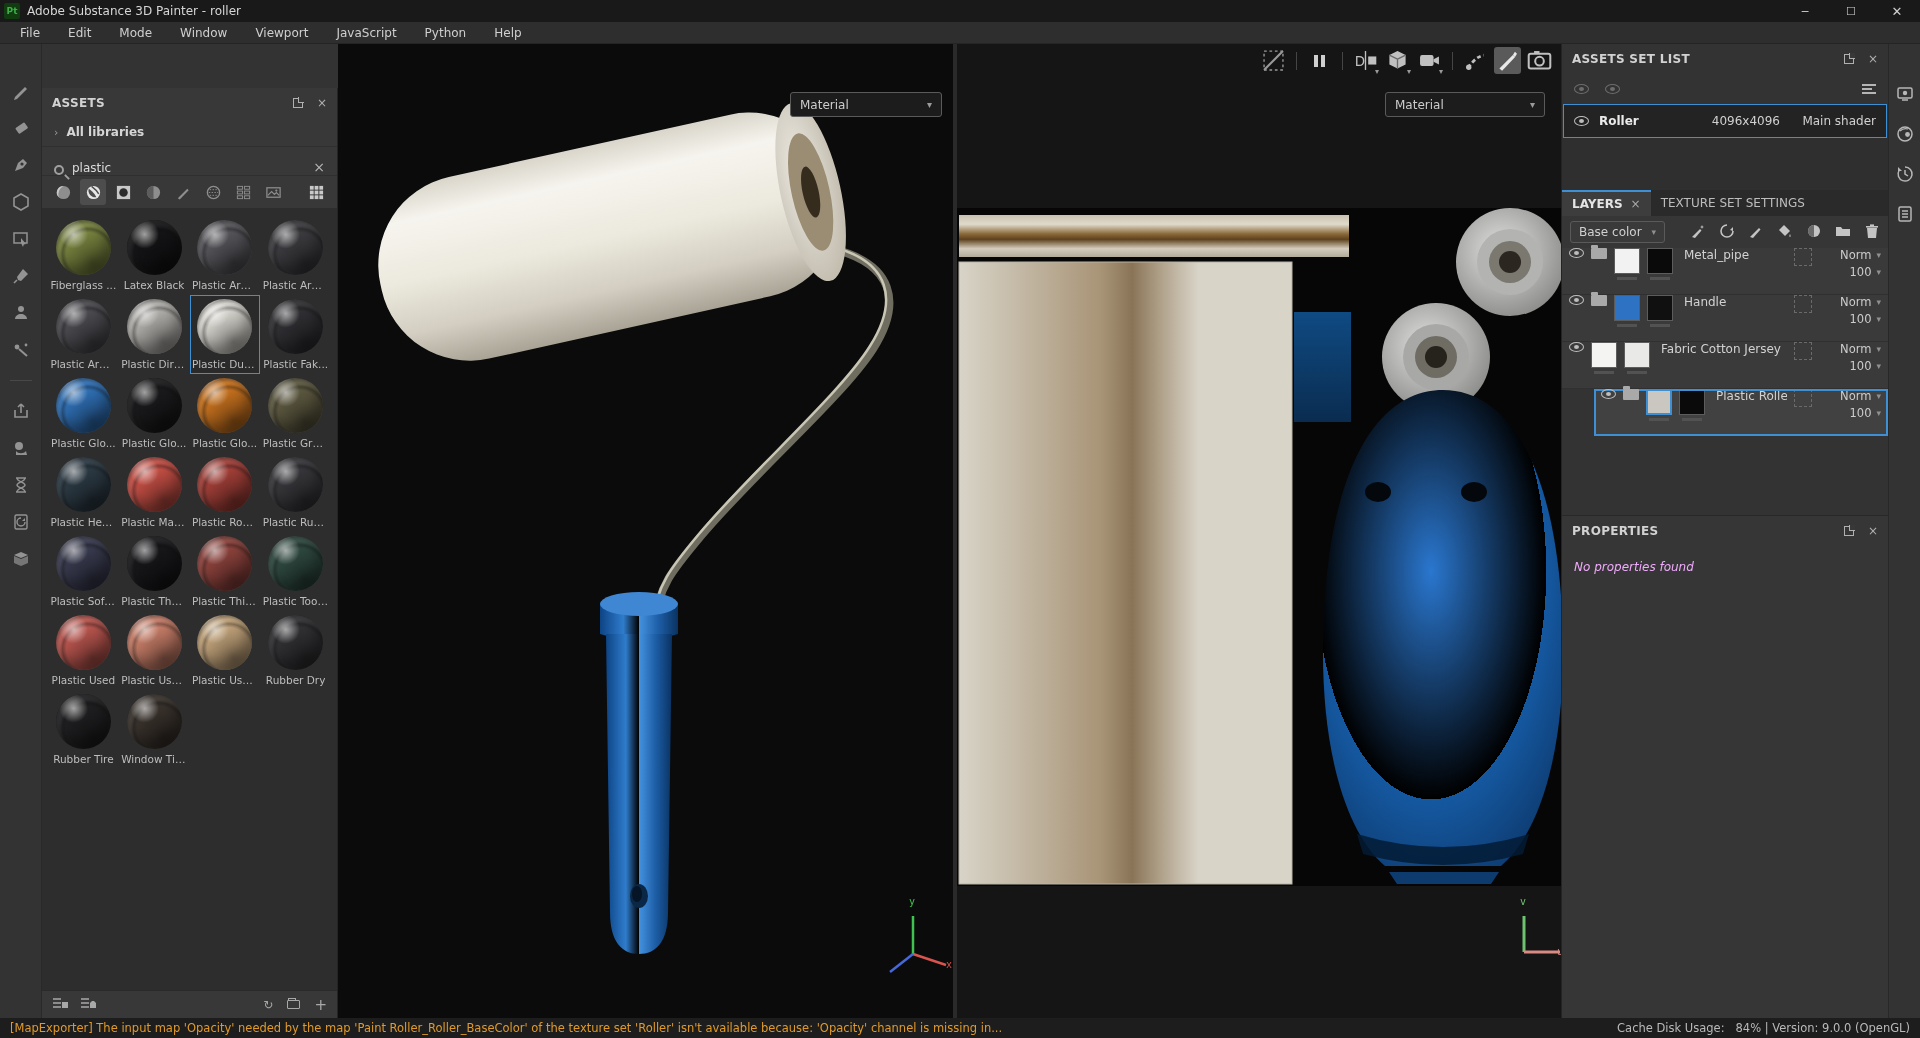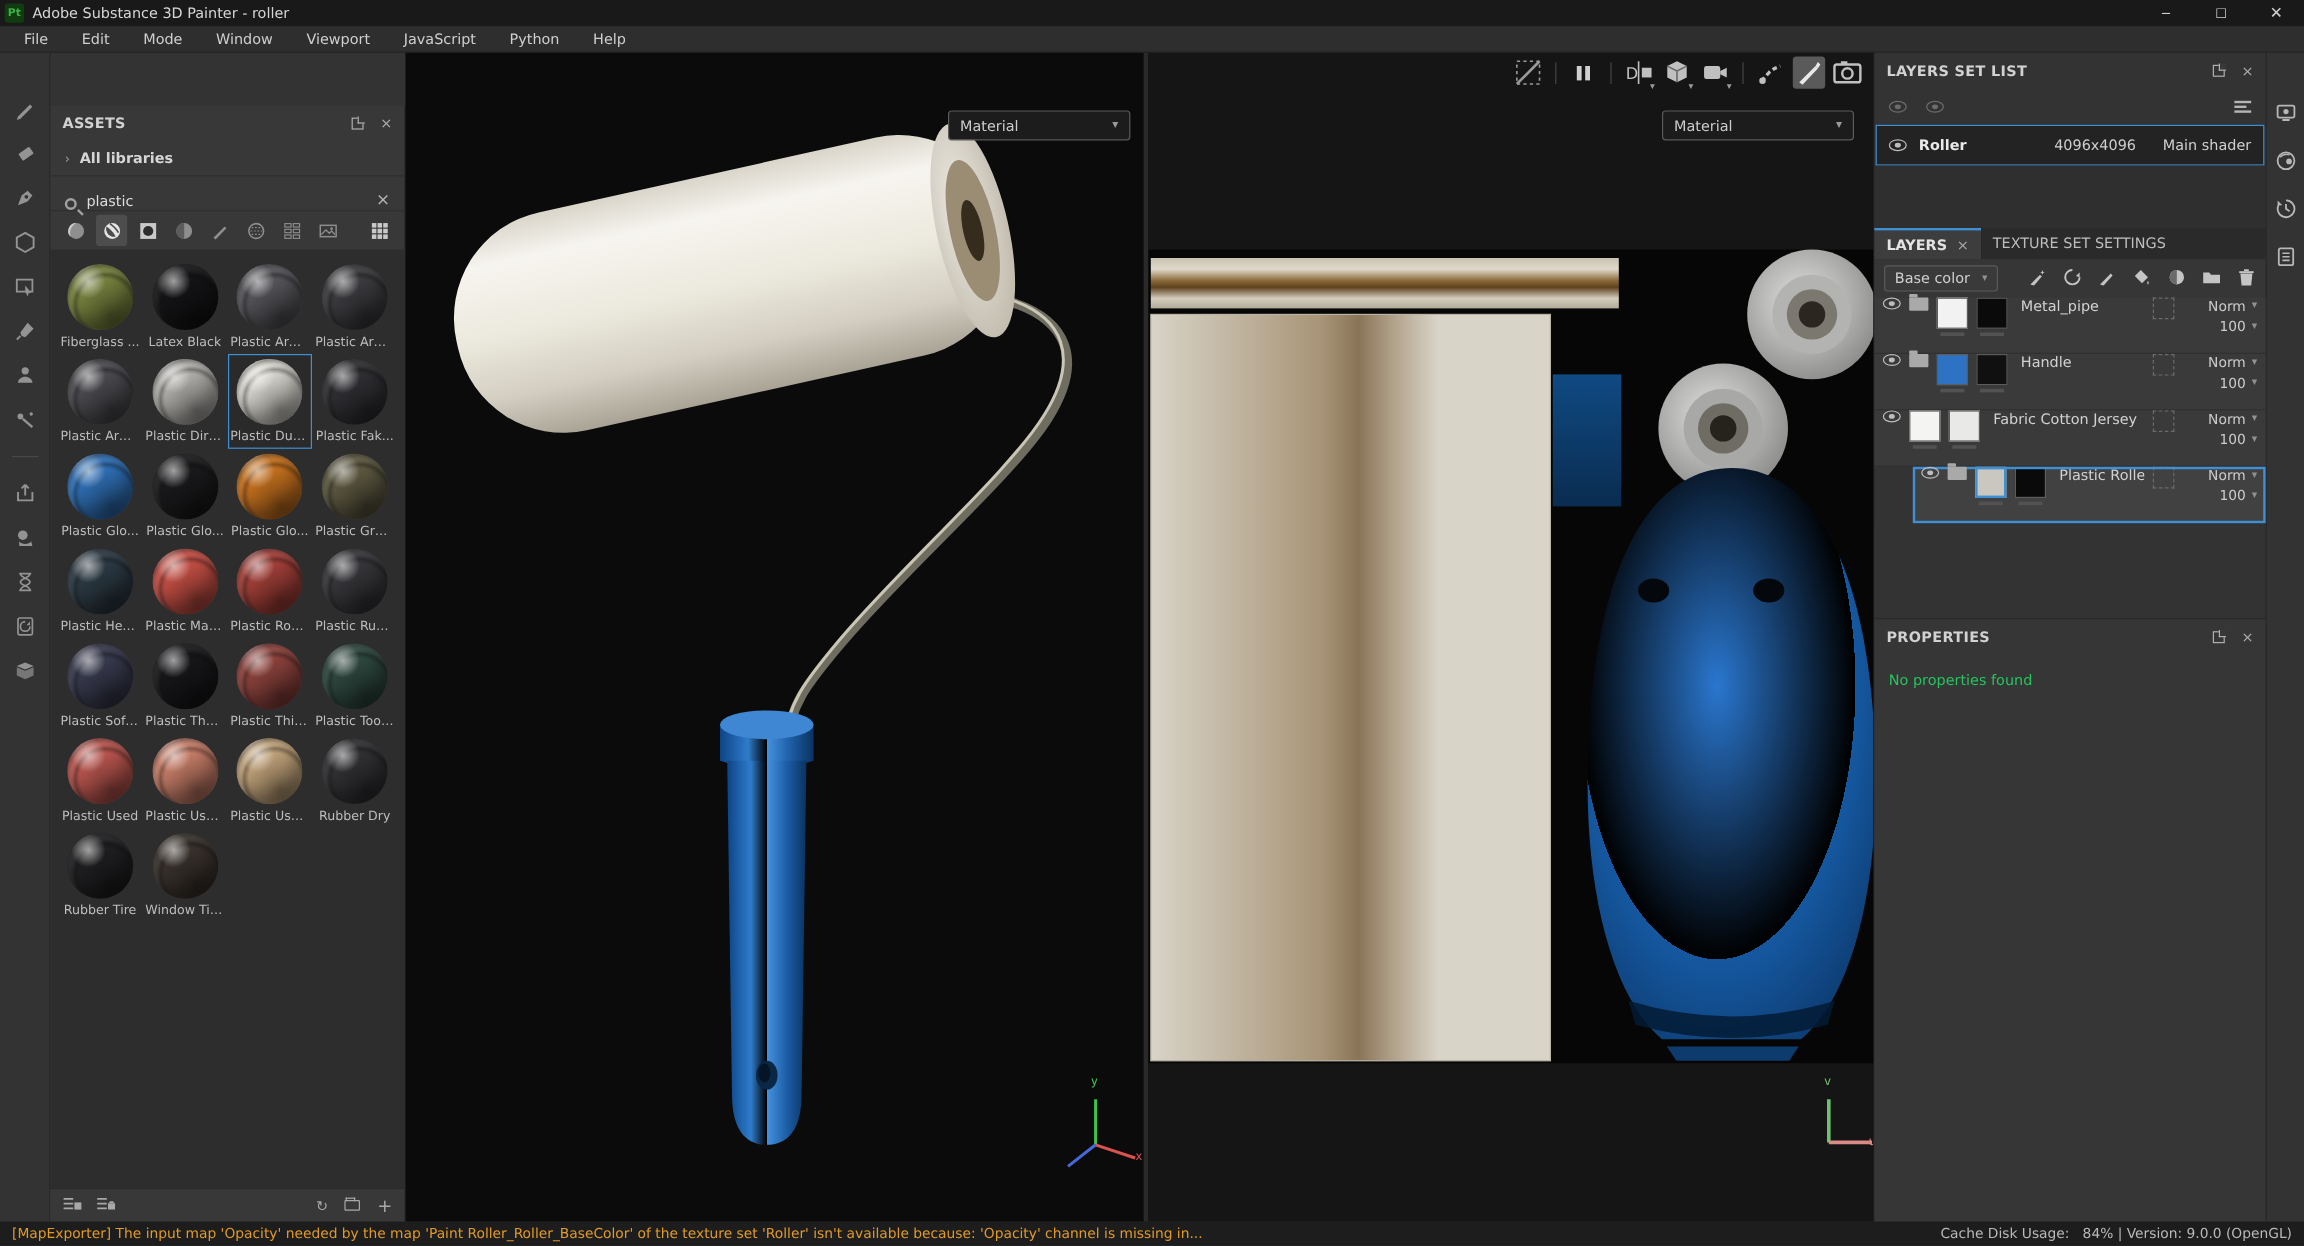--- a/index.html
+++ b/index.html
@@ -133,21 +133,21 @@
   .chan-bar { width:20px; height:3px; background:#525252; }
   .lname { flex:1; color:#d2d2d2; padding-left:4px; white-space:nowrap; overflow:hidden; }
   .dash-box { width:18px; height:18px; border:1px dashed #6a6a6a; flex:none; }
   .blend-col { width:62px; display:flex; flex-direction:column; align-items:flex-end; gap:3px; flex:none; }
   .blend-col .row { display:flex; gap:5px; align-items:center; color:#cccccc; font-size:11.5px; }
   .blend-col .chev { color:#909090; font-size:9px; }
   .layers-empty { flex:1; background:#333; }
 
   .props { flex:none; height:503px; display:flex; flex-direction:column; background:#363636;
     border-top:1px solid #282828; }
-  .props-msg { padding:14px 12px; color:#22c55e; }
+  .props-msg { padding:14px 12px; color:#f0abfc;font-style:italic; }
 
   
   .rightstrip { width:32px; background:#333; display:flex; flex-direction:column; align-items:center;
     padding-top:40px; gap:20px; border-left:1px solid #282828; }
   .rs-icon { width:20px; height:20px; color:#b7b7b7; display:flex; align-items:center; justify-content:center; }
   .rs-icon svg { width:18px; height:18px; }
 
   
   .statusbar { position:absolute; left:0; bottom:0; width:1920px; height:20px; background:#1d1d1d;
     display:flex; align-items:center; padding:0 10px; font-size:11.5px; }
@@ -695,21 +695,21 @@
       <span class="gizmo-label" style="position:absolute;left:600px;top:902px;color:#d98a84;">u</span>
       <div class="shade-dd" style="left:428px;width:160px;">
         <span>Material</span>
         <span class="chev">▾</span>
       </div>
     </div>
   </div>
 
   <div class="rightpanel">
     <div class="panel-header">
-      <div class="panel-title">LAYERS SET LIST</div>
+      <div class="panel-title">ASSETS SET LIST</div>
       <div class="header-icons">
         <span class="dock-icon"></span>
         <span>×</span>
       </div>
     </div>
     <div class="tsl-toolbar">
       <span class="eye dim"></span>
       <span class="eye dim"></span>
       <span class="sort-icon">
           <i></i>

